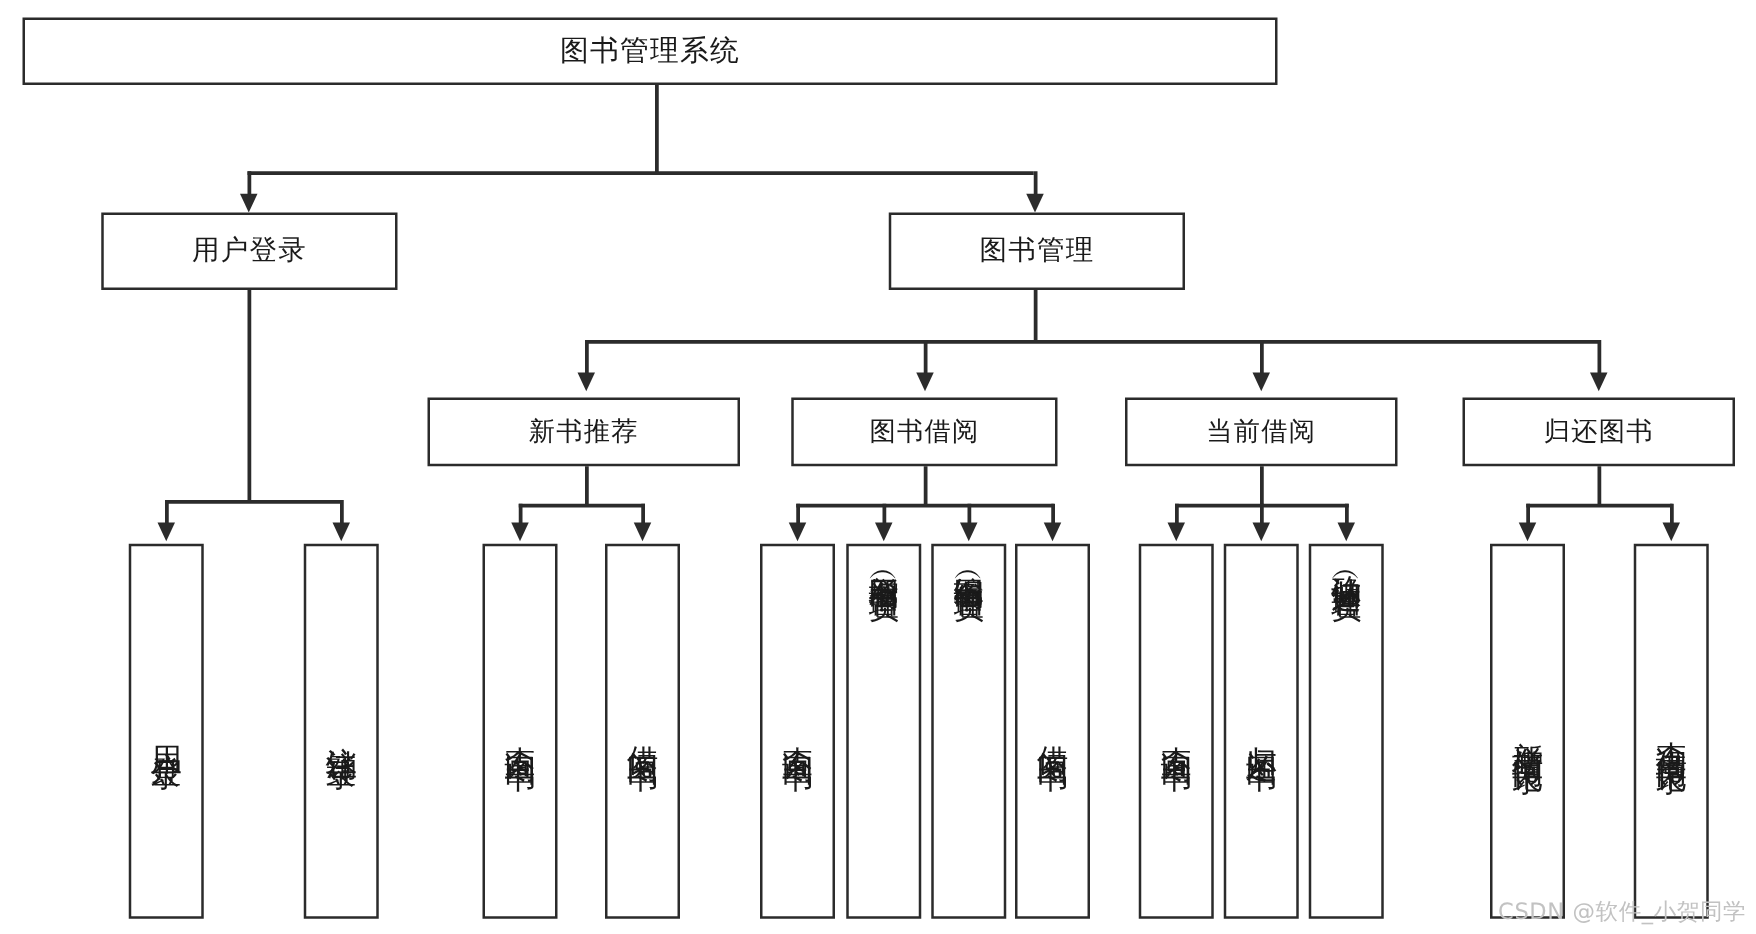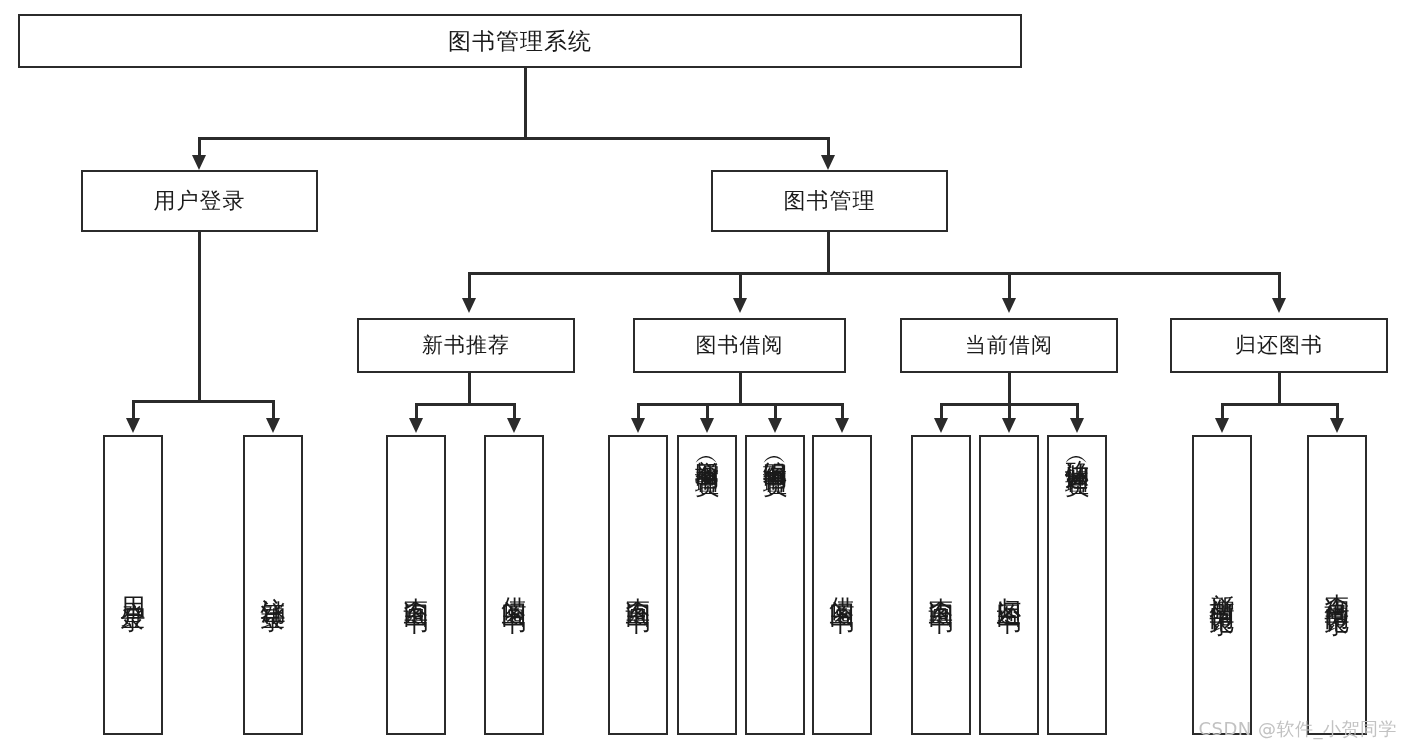--- a/index.html
+++ b/index.html
@@ -37,21 +37,21 @@
 
   
   .level-2{top:170px;height:62px;}
   .level-2 .node-label{font-size:22px;}
   .n-user-login{left:81px;width:237px;}
   .n-book-manage{left:711px;width:237px;}
 
   
   .level-3{top:318px;height:55px;}
   .level-3 .node-label{font-size:21px;}
-  .n-new-book{left:357px;width:218px;}
+  .n-new-book{left:342px;width:250px;}
   .n-borrow{left:633px;width:213px;}
   .n-current{left:900px;width:218px;}
   .n-record{left:1170px;width:218px;}
 
   
   .leaf{
     top:435px;height:300px;width:60px;
     border-width:2.5px;
     align-items:flex-start;
     justify-content:center;

